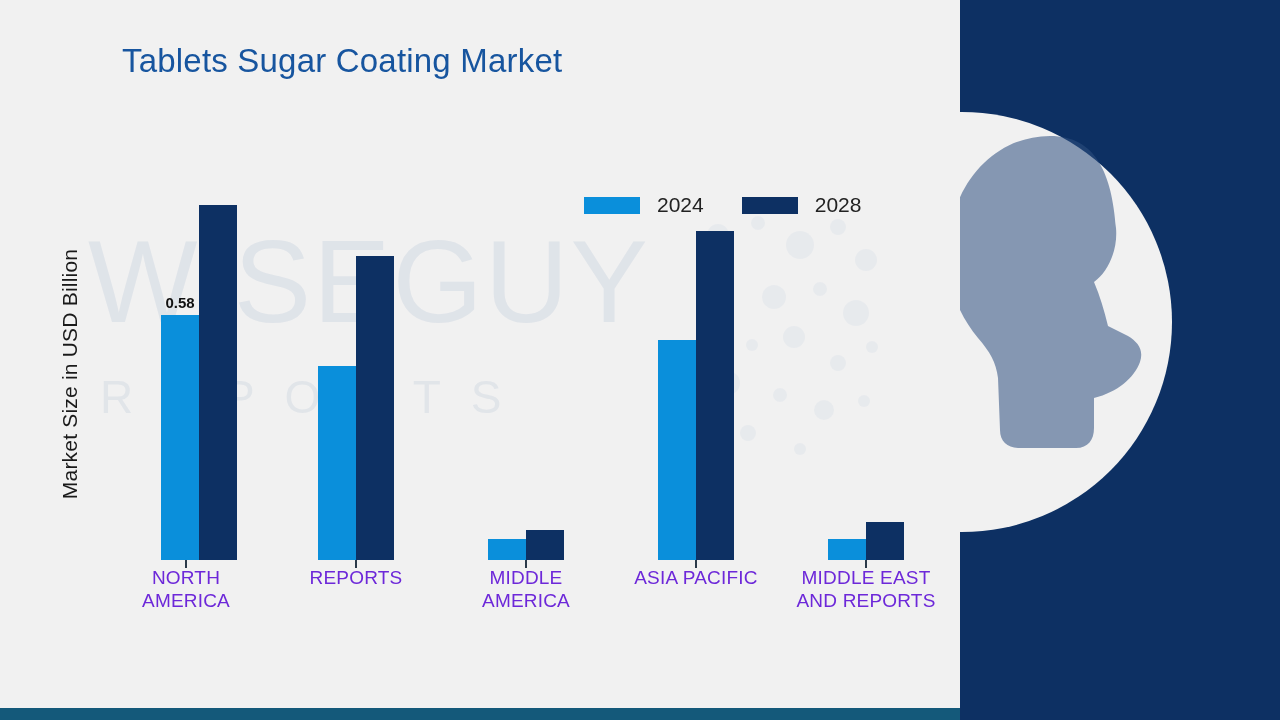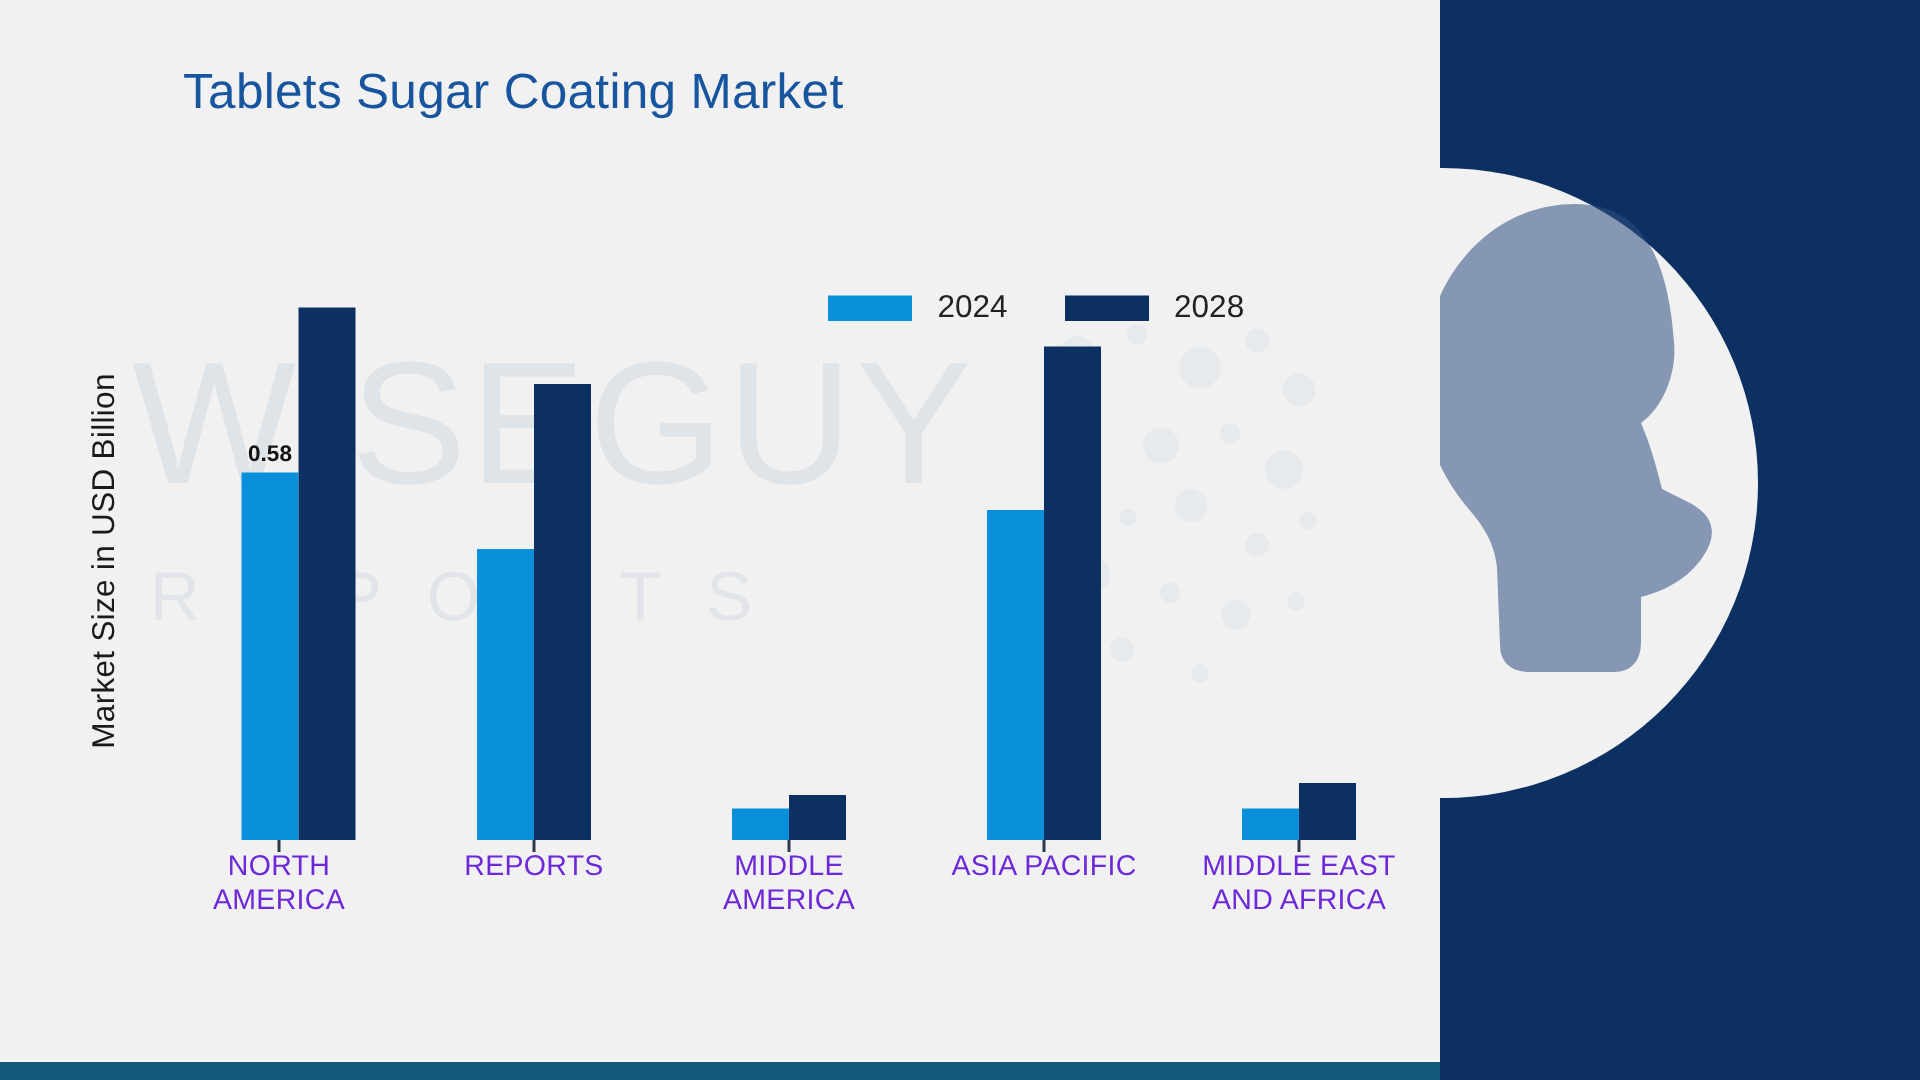--- a/index.html
+++ b/index.html
@@ -98,21 +98,21 @@
     transform: rotate(-90deg);
     white-space: nowrap;
     font-size: 21px;
     color: #1a1a1a;
     letter-spacing: .2px;
   }
 
   
   .legend {
     position: absolute;
-    left: 528px; top: 193px;
+    left: 560px; top: 193px;
     display: flex;
     align-items: center;
     gap: 38px;
     padding-left: 24px;
   }
   .legend-item { display: flex; align-items: center; gap: 17px; }
   .legend-swatch { width: 56px; height: 17px; display: block; }
   .legend-text { font-size: 21px; color: #222; }
 
   
@@ -249,21 +249,21 @@
     <div id="xaxis">
         <div class="tick" style="left: 185px;"></div>
         <div class="cat-label" style="left: 111px;">NORTH AMERICA</div>
         <div class="tick" style="left: 355px;"></div>
         <div class="cat-label" style="left: 281px;">REPORTS</div>
         <div class="tick" style="left: 525px;"></div>
         <div class="cat-label" style="left: 451px;">MIDDLE AMERICA</div>
         <div class="tick" style="left: 695px;"></div>
         <div class="cat-label" style="left: 621px;">ASIA PACIFIC</div>
         <div class="tick" style="left: 865px;"></div>
-        <div class="cat-label" style="left: 791px;">MIDDLE EAST AND AFRICA</div>
+        <div class="cat-label" style="left: 791px;">MIDDLE EAST AND REPORTS</div>
       </div>
 
   </div>
 
   <div class="right-panel">
     <div class="panel-circle"></div>
     <div class="panel-head">
       <svg viewBox="0 0 260 320">
         <path fill="#2e4f80" d="M112 6 C54 6 10 58 10 124 C10 160 22 186 40 208 C52 222 58 232 60 248
           L62 300 C62 312 70 318 82 318 L138 318 C150 318 156 310 156 298 L156 268

